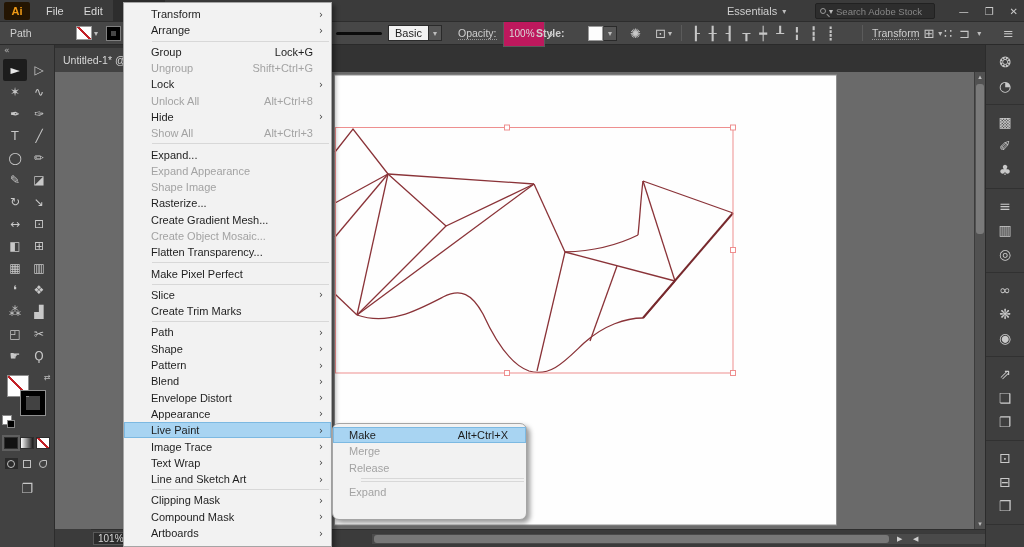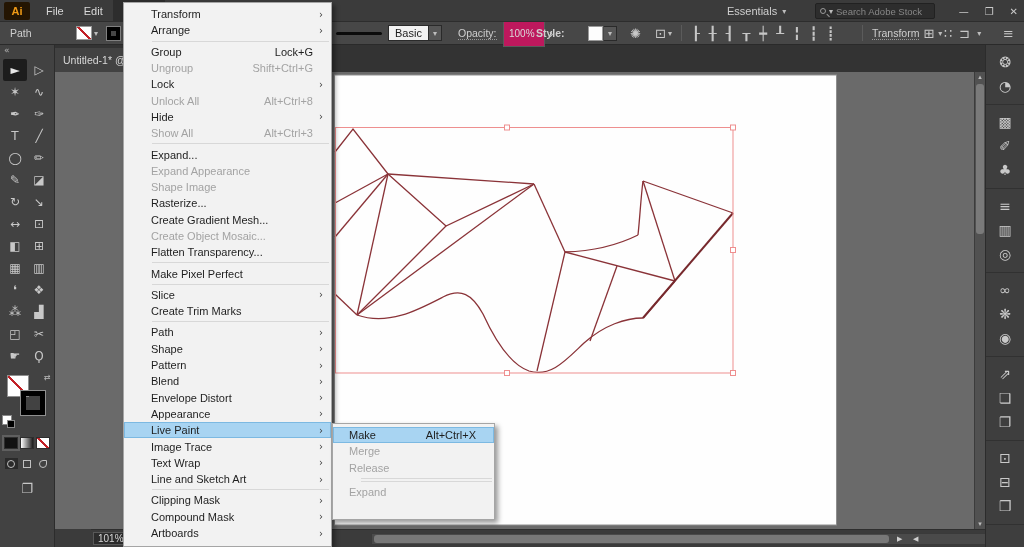--- a/index.html
+++ b/index.html
@@ -89,21 +89,21 @@
   #hscroll .endarr { position:absolute; right:2px; top:0; font-size:9px; color:#bdbdbd; }
 
   
   #rightpanel { position:absolute; left:985px; top:45px; width:39px; height:502px; background:#3e3e3e; border-left:1px solid #2c2c2c; z-index:5; }
   .rp-group { padding:5px 0 6px 0; border-bottom:1px solid #313131; }
   .rp-icon { height:24px; display:flex; align-items:center; justify-content:center; color:#c9c9c9; font-size:14px; }
 
   
   .menu-panel { position:absolute; background:#f2f2f2; border:1px solid #a5a5a5; box-shadow:3px 3px 5px rgba(0,0,0,.4); padding-top:3px; z-index:50; }
   #object-menu-panel { left:123px; top:2px; width:209px; height:545px; }
-  #live-paint-submenu { left:332px; top:423px; width:163px; height:97px; z-index:51; }
+  #live-paint-submenu { left:332px; top:423px; width:195px; height:97px; z-index:51;border-radius:7px; }
   .menu-item { height:16.3px; display:flex; align-items:center; padding:0 8px 0 27px; font-size:11px; color:#1e1e1e; }
   #live-paint-submenu .menu-item { padding-left:16px; }
   .menu-item .lbl { flex:1; white-space:nowrap; }
   .menu-item .sc { margin-left:12px; }
   .menu-item .sub { width:10px; text-align:right; font-size:10px; color:#3c3c3c; }
   .menu-item.disabled { color:#a3a3a3; }
   .menu-item.disabled .sub { color:#a3a3a3; }
   .menu-item.hl { background:#a8d4f2; box-shadow:inset 0 0 0 1px #7cb9e2; }
   .menu-sep { height:1px; background:#d8d8d8; margin:2px 2px 2px 28px; }
 </style>

